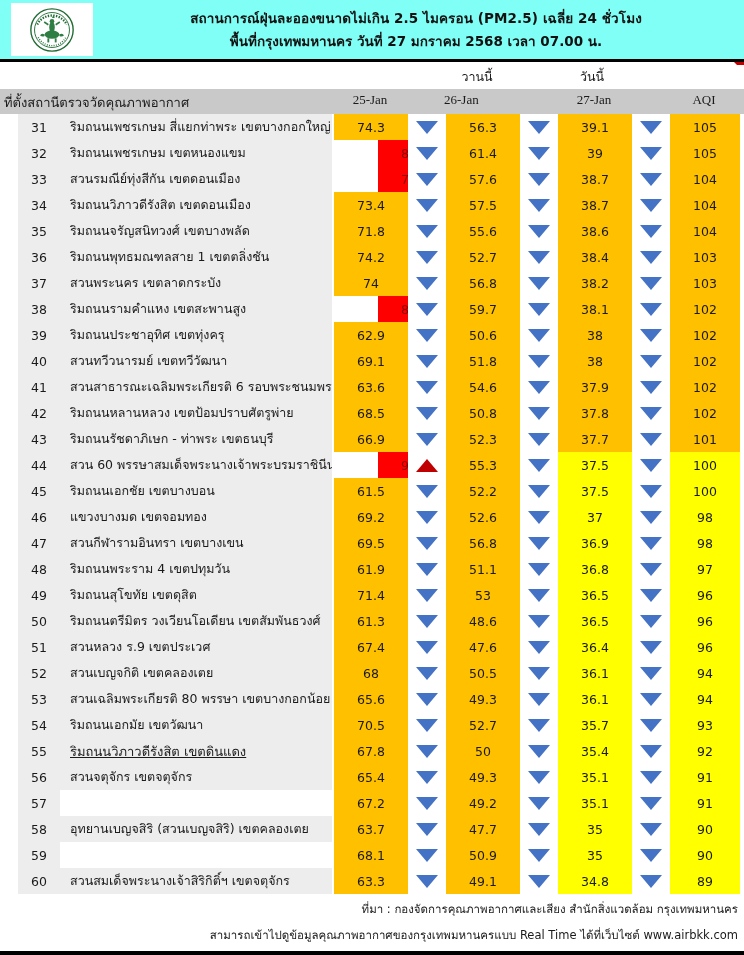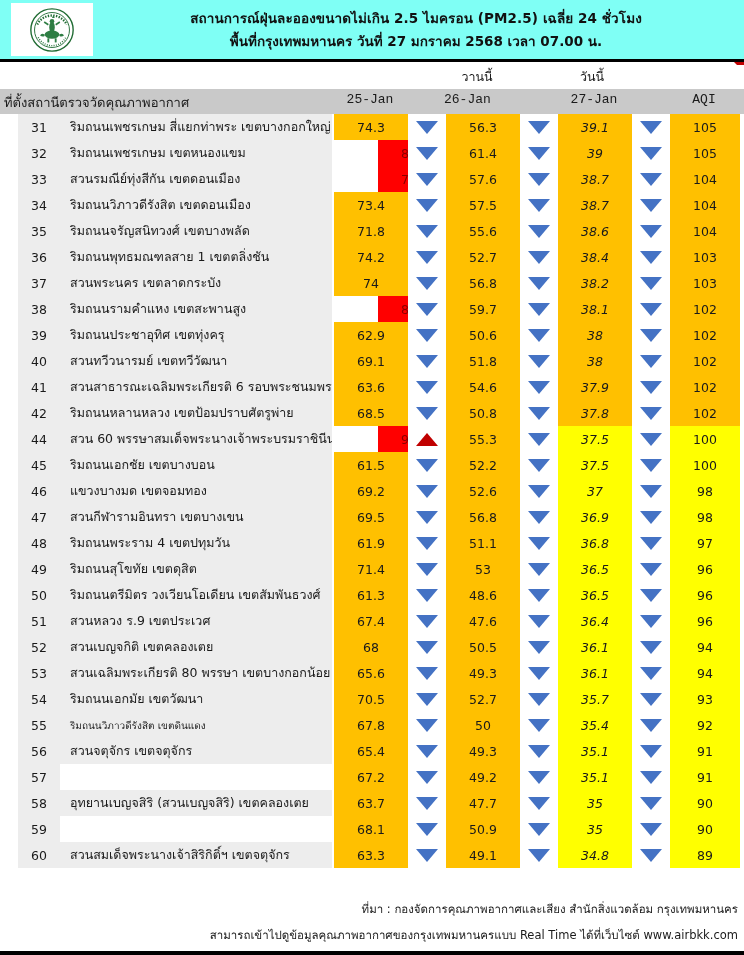--- a/index.html
+++ b/index.html
@@ -55,21 +55,21 @@
   .sub-yesterday{left:437px;width:80px;}
   .sub-today{left:552px;width:80px;}
 
   
   .colhead{
     position:absolute;left:0;top:89px;width:744px;height:25px;
     background:#C9C9C9;
   }
   .colhead .ch{
     position:absolute;top:3px;font-size:13px;color:#1a1a1a;
-    font-family:Liberation Mono, monospace;
+    font-family:Liberation Serif, serif;
   }
   .ch-station{left:4px;width:320px;text-align:left;font-size:13px;}
   .ch-d1{left:332px;width:76px;text-align:center;}
   .ch-d2{left:444px;width:76px;text-align:left;}
   .ch-d3{left:556px;width:76px;text-align:center;}
   .ch-aqi{left:668px;width:72px;text-align:center;}
 
   
   .tbody{
     position:absolute;left:0;top:114px;width:744px;height:782px;
@@ -89,30 +89,30 @@
     font-size:12.5px;color:#1a1a1a;
   }
   .cell-name{
     position:absolute;left:60px;top:0;width:272px;height:26px;
     background:#EDEDED;
     display:flex;align-items:center;
     padding-left:10px;box-sizing:border-box;
     font-size:12.5px;color:#1a1a1a;
     white-space:nowrap;overflow:hidden;
   }
-  .cell-name.small{font-size:10px;}
+  .cell-name.small{font-size:13px;text-decoration:underline;}
 
   .cell-val{
     position:absolute;top:0;width:74px;height:26px;
     display:flex;align-items:center;justify-content:center;
     font-size:12.5px;color:#1a1a1a;
   }
   .v1{left:334px;}
   .v2{left:446px;}
-  .v3{left:558px;font-style:italic;}
+  .v3{left:558px;}
   .cell-aqi{
     position:absolute;left:670px;top:0;width:70px;height:26px;
     display:flex;align-items:center;justify-content:center;
     font-size:12.5px;color:#1a1a1a;
   }
   .cell-arrow{
     position:absolute;top:0;width:38px;height:26px;
     display:flex;align-items:center;justify-content:center;
     background:#ffffff;
   }
@@ -408,20 +408,38 @@
         <div class="cell-arrow a2">
           <div class="tri down"></div>
         </div>
         <div class="cell-arrow a3">
           <div class="tri down"></div>
         </div>
         <div class="cell-aqi bg-orange">102</div>
       </div>
       <div class="row">
         <div class="cell-left-edge"></div>
+        <div class="cell-num">43</div>
+        <div class="cell-name">ริมถนนรัชดาภิเษก - ท่าพระ เขตธนบุรี</div>
+        <div class="cell-val v1 bg-orange">66.9</div>
+        <div class="cell-val v2 bg-orange">52.3</div>
+        <div class="cell-val v3 bg-orange">37.7</div>
+        <div class="cell-arrow a1">
+          <div class="tri down"></div>
+        </div>
+        <div class="cell-arrow a2">
+          <div class="tri down"></div>
+        </div>
+        <div class="cell-arrow a3">
+          <div class="tri down"></div>
+        </div>
+        <div class="cell-aqi bg-orange">101</div>
+      </div>
+      <div class="row">
+        <div class="cell-left-edge"></div>
         <div class="cell-num">44</div>
         <div class="cell-name">สวน 60 พรรษาสมเด็จพระนางเจ้าพระบรมราชินีนาถ เขตลาดกระบัง</div>
         <div class="cell-val v1 bg-red">90.2</div>
         <div class="cell-val v2 bg-orange">55.3</div>
         <div class="cell-val v3 bg-yellow">37.5</div>
         <div class="cell-arrow a1">
           <div class="tri up"></div>
         </div>
         <div class="cell-arrow a2">
           <div class="tri down"></div>

